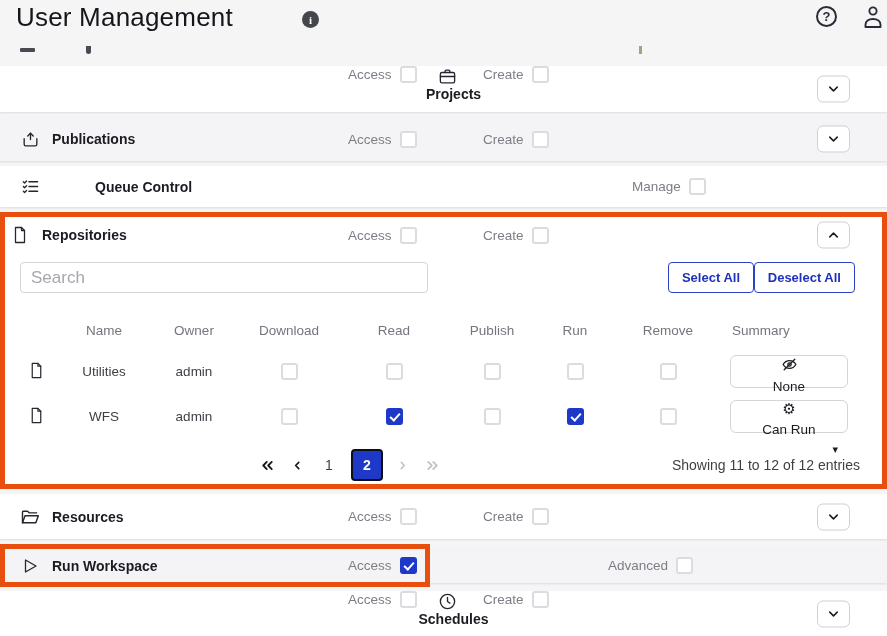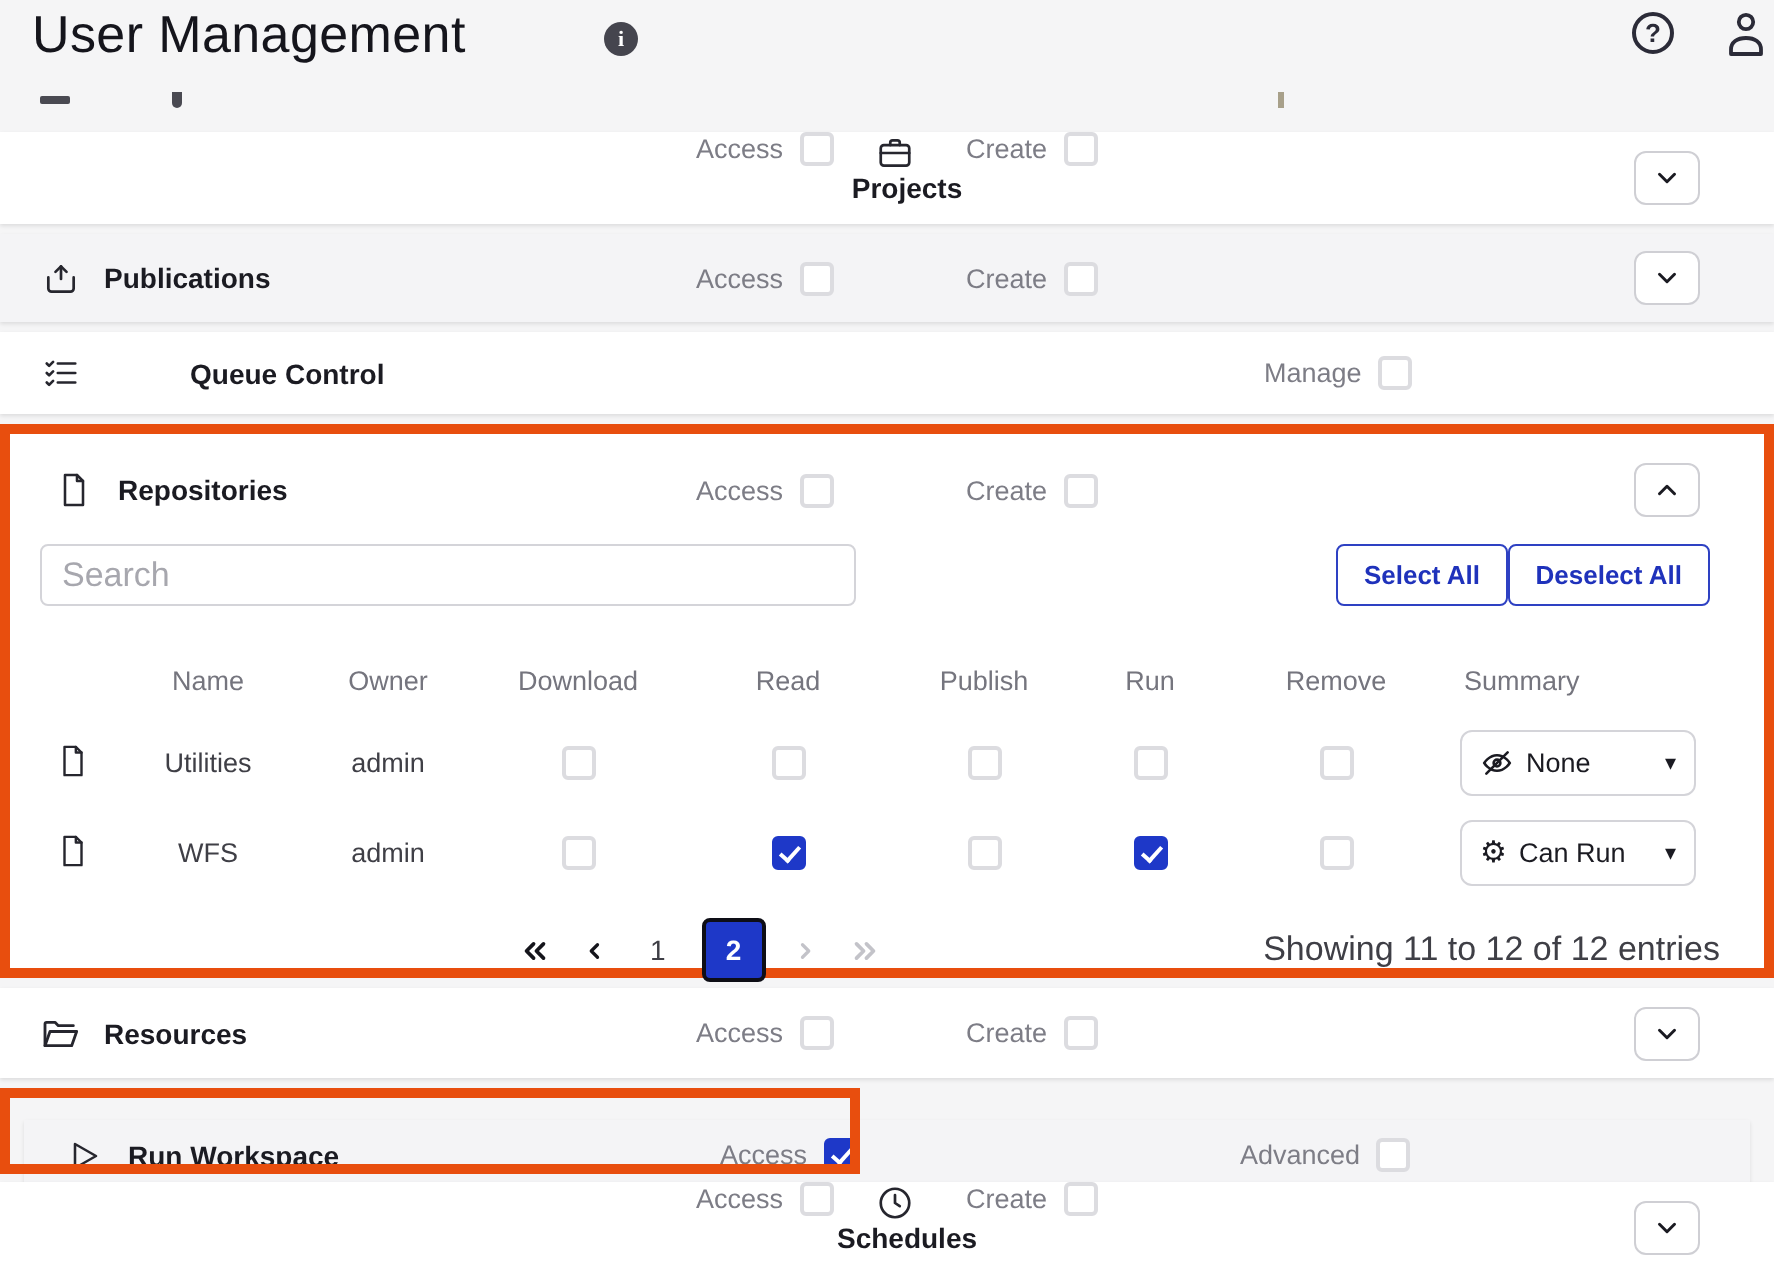--- a/index.html
+++ b/index.html
@@ -72,21 +72,21 @@
     width: 33px; height: 27px; border-radius: 6px;
     border: 1px solid #cfcfd4; background: #fff; cursor: pointer;
     display: flex; align-items: center; justify-content: center; padding: 0;
   }
   .chev-btn svg { stroke: #1b1b22; fill: none; stroke-width: 2.4; stroke-linecap: round; stroke-linejoin: round; }
   
   .repo-panel {
     border: 5px solid #e84e0e; background: #fff;
     margin-bottom: 5px; position: relative; height: 277px;
   }
-  .repo-head { position: relative; height: 36px; display: flex; align-items: center; padding-left: 22px; margin-top: 10px; }
+  .repo-head { position: relative; height: 36px; display: flex; align-items: center; padding-left: 5px; }
   .search-row { position: relative; height: 48px; }
   .search-input {
     position: absolute; left: 15px; top: 9px;
     width: 408px; height: 31px;
     border: 1px solid #d4d4d9; border-radius: 4px;
     padding: 0 10px; font-size: 17px; font-family: "Liberation Sans", sans-serif;
     color: #3f3f46; background: #fff; outline: none;
   }
   .search-input::placeholder { color: #a7a7ae; }
   .sel-btn {
@@ -106,42 +106,42 @@
   .repo-grid.thead { margin-top: 10px; height: 38px; }
   .repo-grid.trow { height: 45px; }
   .th { font-size: 13.5px; color: #75757e; text-align: center; }
   .th.left { text-align: left; padding-left: 6px; }
   .td { font-size: 13.5px; color: #3f3f46; text-align: center; }
   .td.icon-cell svg { stroke: #26262e; fill: none; stroke-width: 1.7; stroke-linecap: round; stroke-linejoin: round; }
   .td.cb-cell { display: flex; justify-content: center; }
   .summary-dd {
     width: 118px; height: 33px; margin-left: 4px;
     border: 1px solid #d4d4d9; border-radius: 6px; background: #fff;
-    display: flex; align-items: center; gap: 6px; padding: 0 9px; cursor: pointer;
+    display: flex; align-items: center; gap: 6px; padding: 0 9px; cursor: pointer; flex-direction: column;
   }
   .summary-dd .dd-icon { display: flex; align-items: center; }
   .summary-dd .dd-icon svg { stroke: #1b1b22; fill: none; stroke-width: 1.8; stroke-linecap: round; }
   .summary-dd .gear-glyph { font-size: 15px; color: #1b1b22; line-height: 1; }
   .summary-dd .dd-label { font-size: 13.5px; color: #1b1b22; white-space: nowrap; }
   .summary-dd .caret { margin-left: auto; font-size: 11px; color: #1b1b22; }
   
   .pager-row { position: relative; height: 52px; display: flex; align-items: center; }
   .pager { display: flex; align-items: center; gap: 10px; margin-left: 252px; }
   .pg-arrow { display: flex; align-items: center; cursor: pointer; background: none; border: none; padding: 0 2px; }
   .pg-arrow svg { stroke: #15151c; fill: none; stroke-width: 2.6; stroke-linecap: round; stroke-linejoin: round; }
   .pg-arrow.disabled svg { stroke: #c3c3c9; }
   .pg-num { font-size: 14px; color: #3f3f46; padding: 0 8px; cursor: pointer; background: none; border: none; font-family: "Liberation Sans", sans-serif; }
   .pg-num.active {
     background: #1e38c8; color: #fff; border: 2px solid #0e0e16; border-radius: 4px;
     width: 32px; height: 32px; padding: 0; font-weight: bold;
   }
-  .showing { position: absolute; right: 22px; font-size: 17px; color: #3f3f46; }
+  .showing { position: absolute; right: 22px; font-size: 14px; color: #3f3f46; }
   
   .rw-wrap { position: relative; height: 43px; margin-bottom: 4px; }
-  .rw-wrap .perm-row { position: absolute; left: 0; right: 0; top: 4px; height: 35px; margin: 12px; }
+  .rw-wrap .perm-row { position: absolute; left: 0; right: 0; top: 4px; height: 35px; margin: 0; }
   .rw-outline {
     position: absolute; left: 0; top: 0; width: 430px; height: 43px;
     border: 5px solid #e84e0e; pointer-events: none; z-index: 3;
   }
 </style>
 </head>
 <body>
 
 <div class="header">
   <div class="page-title">User Management</div>

